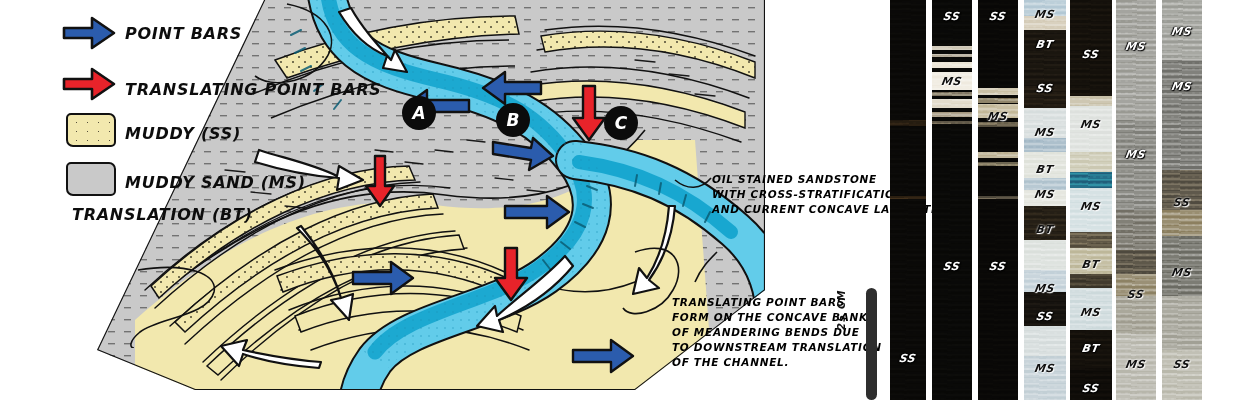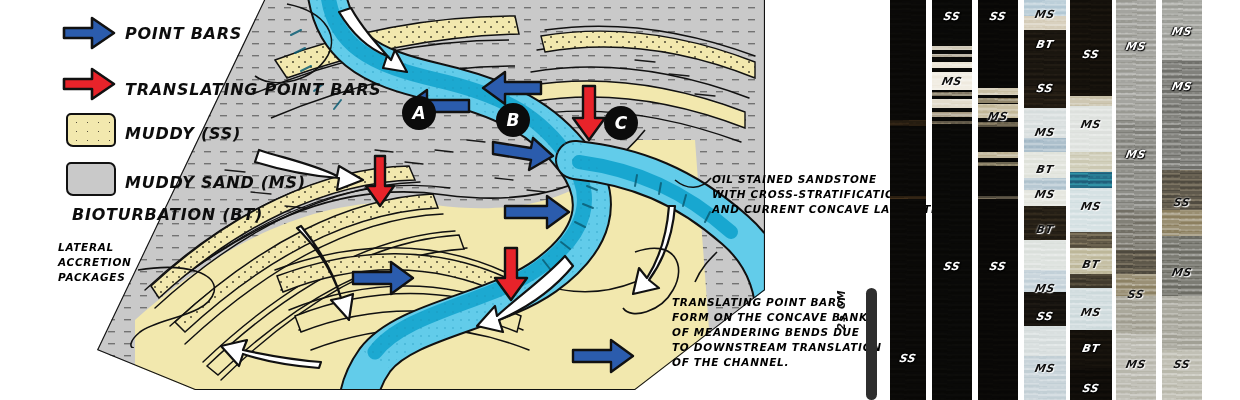--- a/index.html
+++ b/index.html
@@ -232,25 +232,22 @@
   <div class="leg-txt" style="left:125px;top:80px;">TRANSLATING POINT BARS</div>
 
   <div class="swatch sw-sand" style="left:66px;top:113px;width:46px;height:30px;">
     <div class="sw-dots"></div>
   </div>
   <div class="leg-txt" style="left:125px;top:124px;">MUDDY (SS)</div>
 
   <div class="swatch sw-mud" style="left:66px;top:162px;width:46px;height:30px;"></div>
   <div class="leg-txt" style="left:125px;top:173px;">MUDDY SAND (MS)</div>
 
-  <div class="leg-txt" style="left:72px;top:205px;">BIOTURBATION (BT)</div>
-
-  <div class="lbl-blk" style="position:absolute;left:58px;top:240px;">LATERAL
-ACCRETION
-PACKAGES</div>
+  <div class="leg-txt" style="left:72px;top:205px;">TRANSLATION (BT)</div>
+
   <svg class="abs" style="left:118px;top:248px;" width="120" height="100">
     <path d="M20 22 C70 14 100 26 96 44 C90 68 40 70 22 84 C10 94 12 100 16 100" fill="none" stroke="#111" stroke-width="1.6"></path>
   </svg>
 </div>
 
 <div class="abs lbl-blk" id="note-oil">OIL STAINED SANDSTONE
 WITH CROSS-STRATIFICATION
 AND CURRENT CONCAVE LAMINATION.</div>
 
 <div class="abs lbl-blk" id="note-tpb">TRANSLATING POINT BARS

